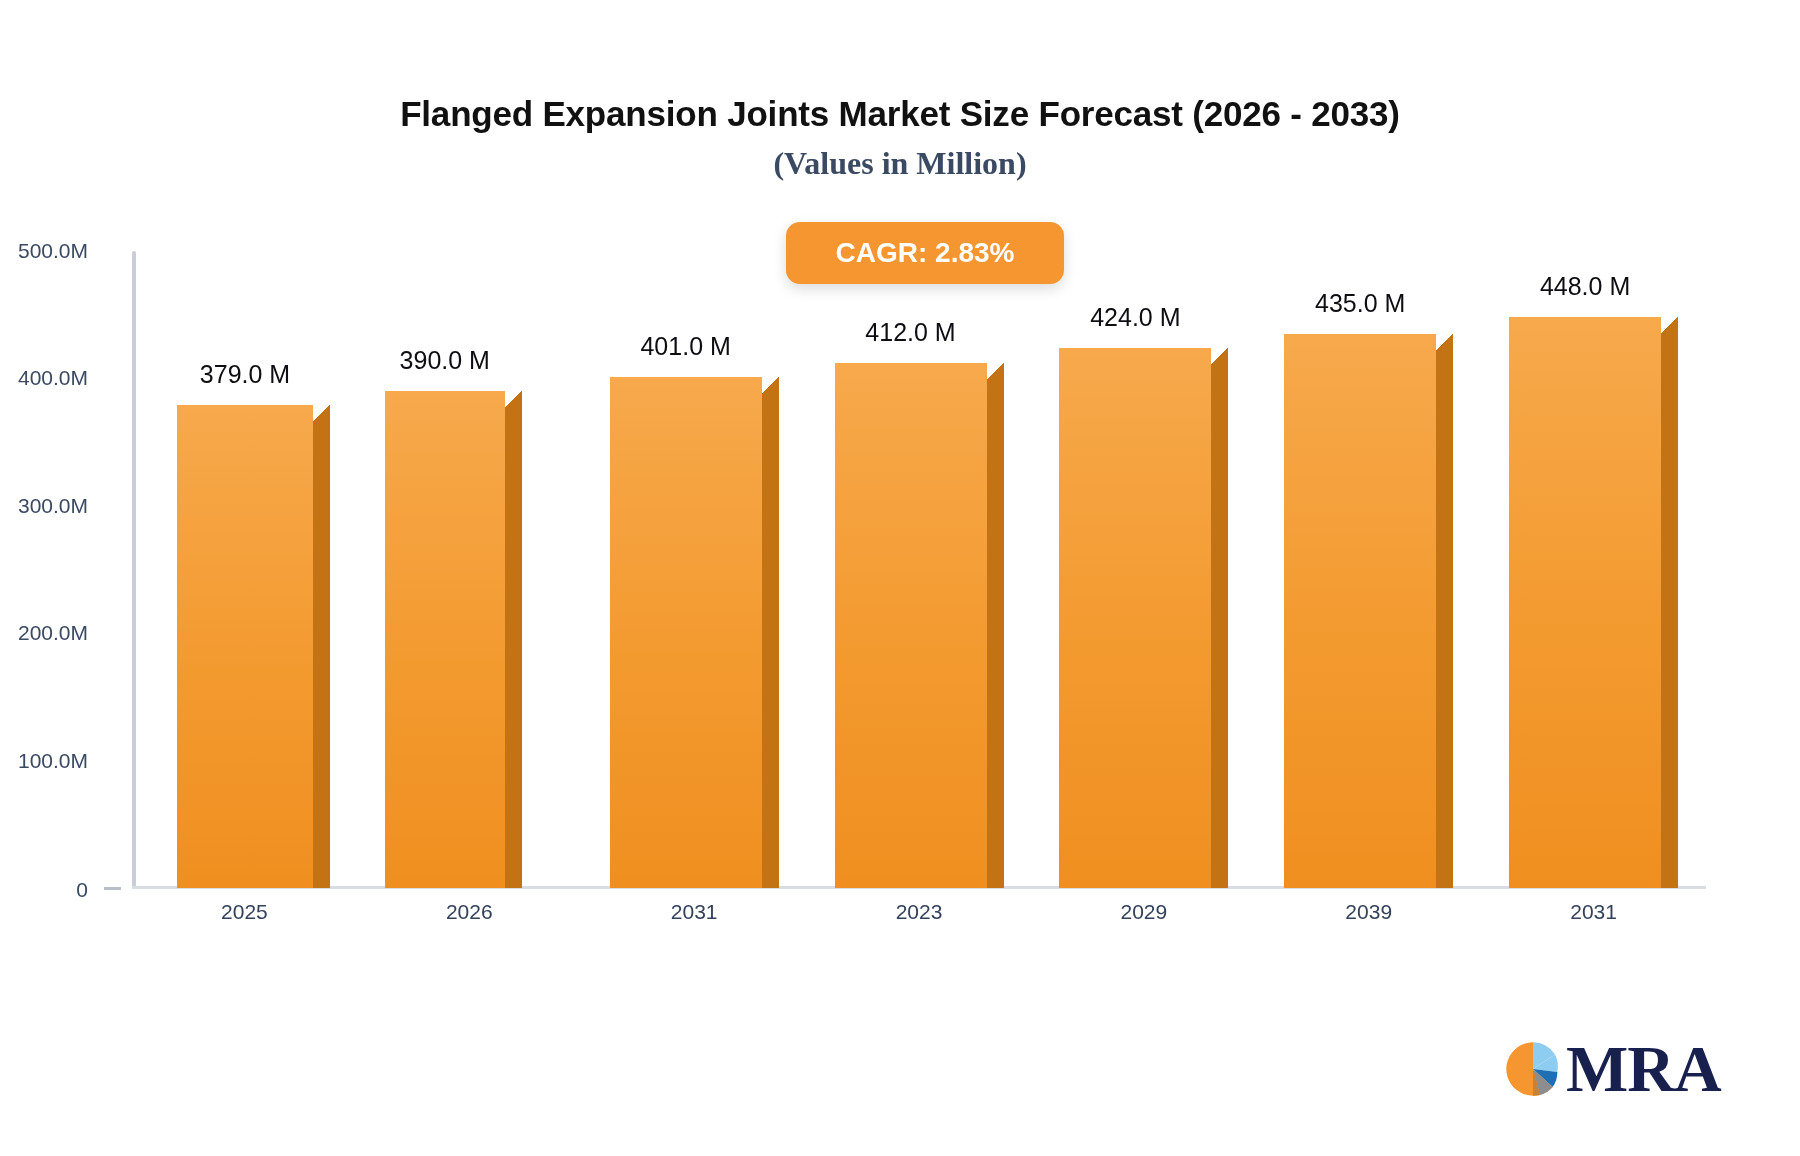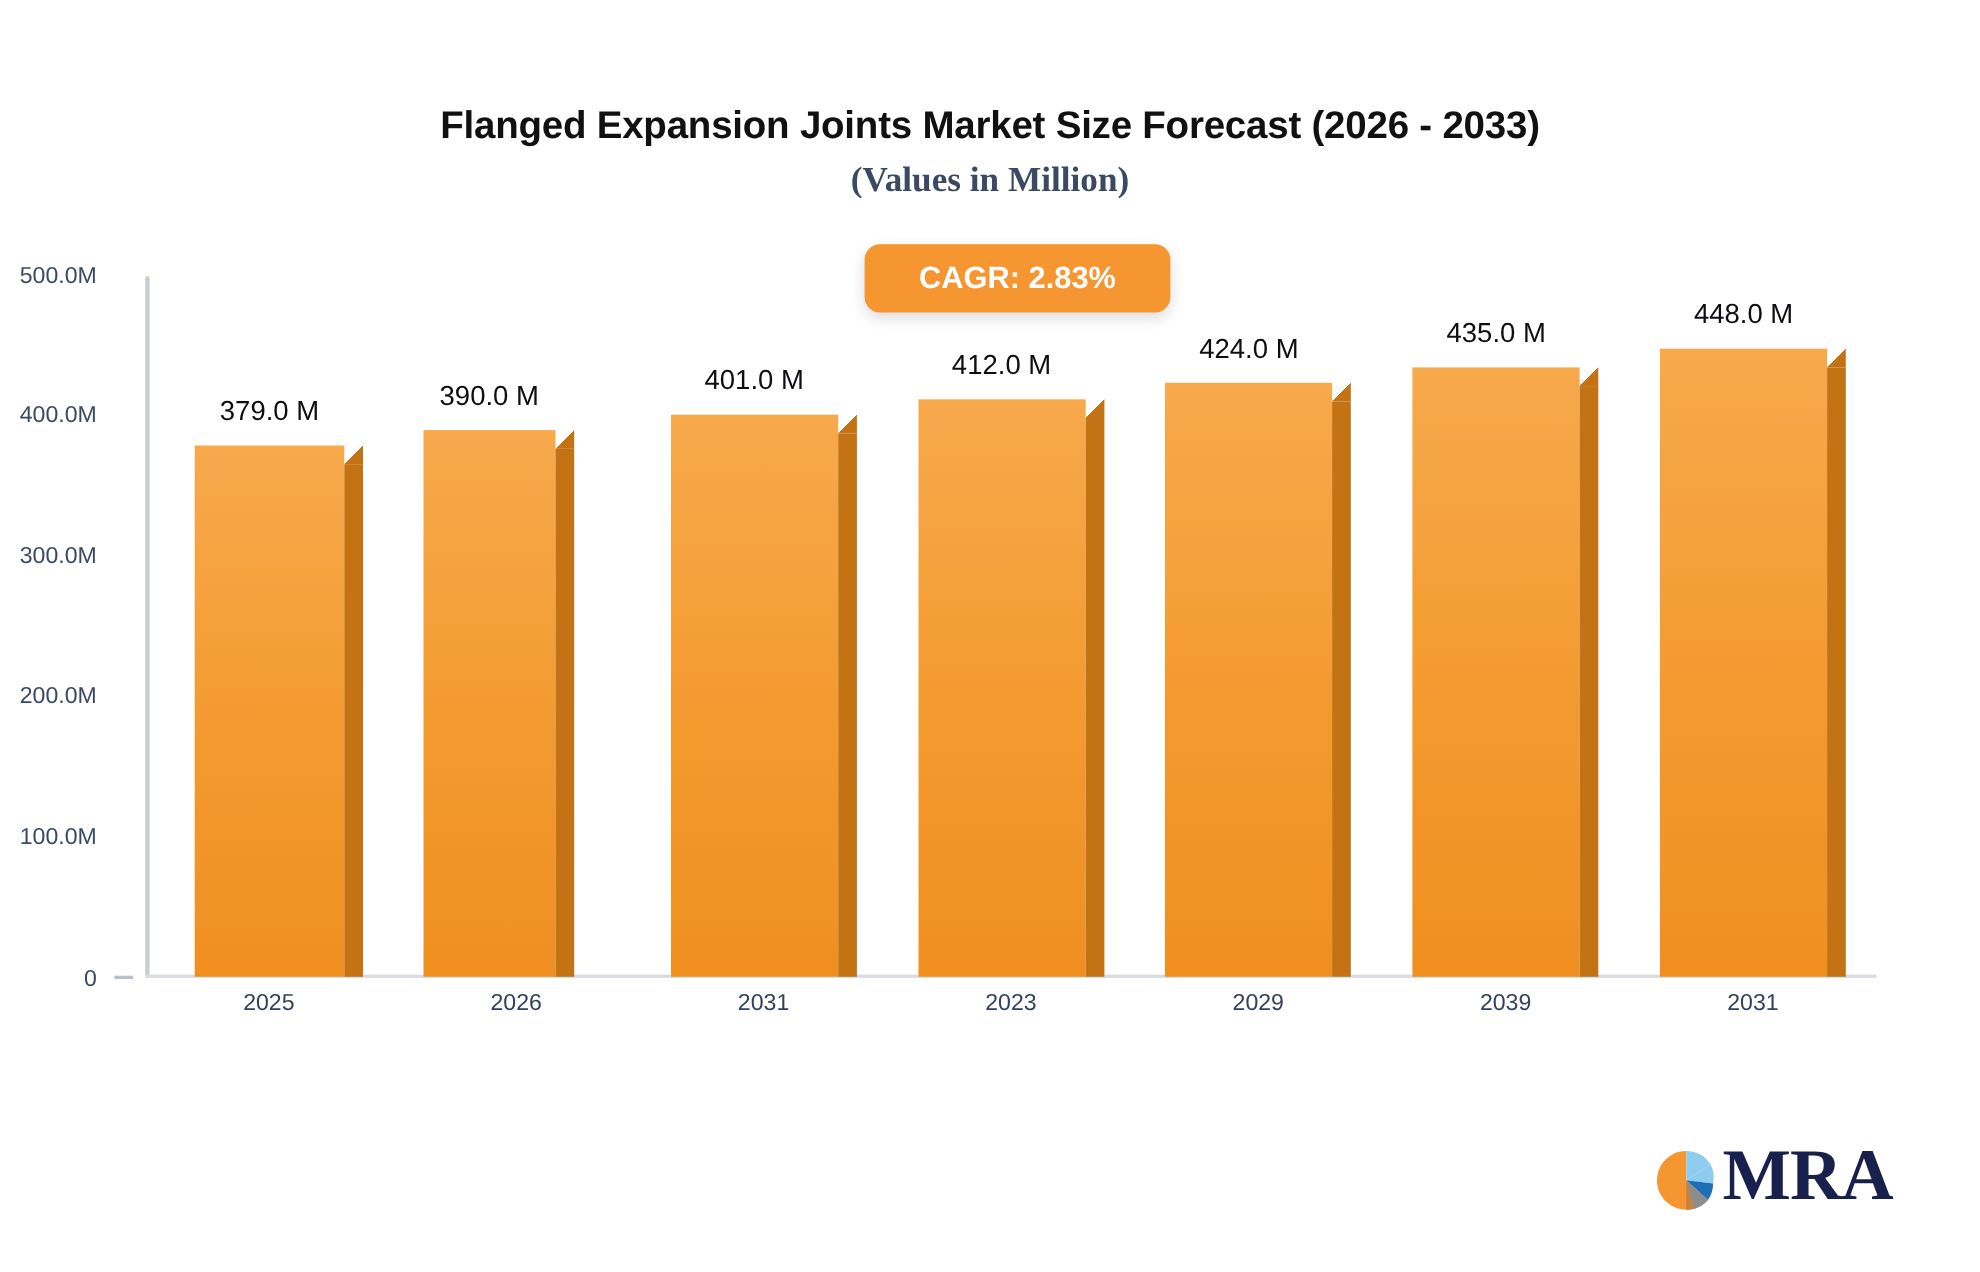--- a/index.html
+++ b/index.html
@@ -158,21 +158,21 @@
     color: #0d0d12;
     white-space: nowrap;
   }
 
   
   .logo {
     position: absolute;
     left: 1504px;
     top: 1036px;
     display: flex;
-    align-items: flex-end;
+    align-items: center;
     gap: 4px;
   }
 
   .logo-mark {
     width: 58px;
     height: 58px;
     flex: 0 0 58px;
   }
 
   .logo-text {

